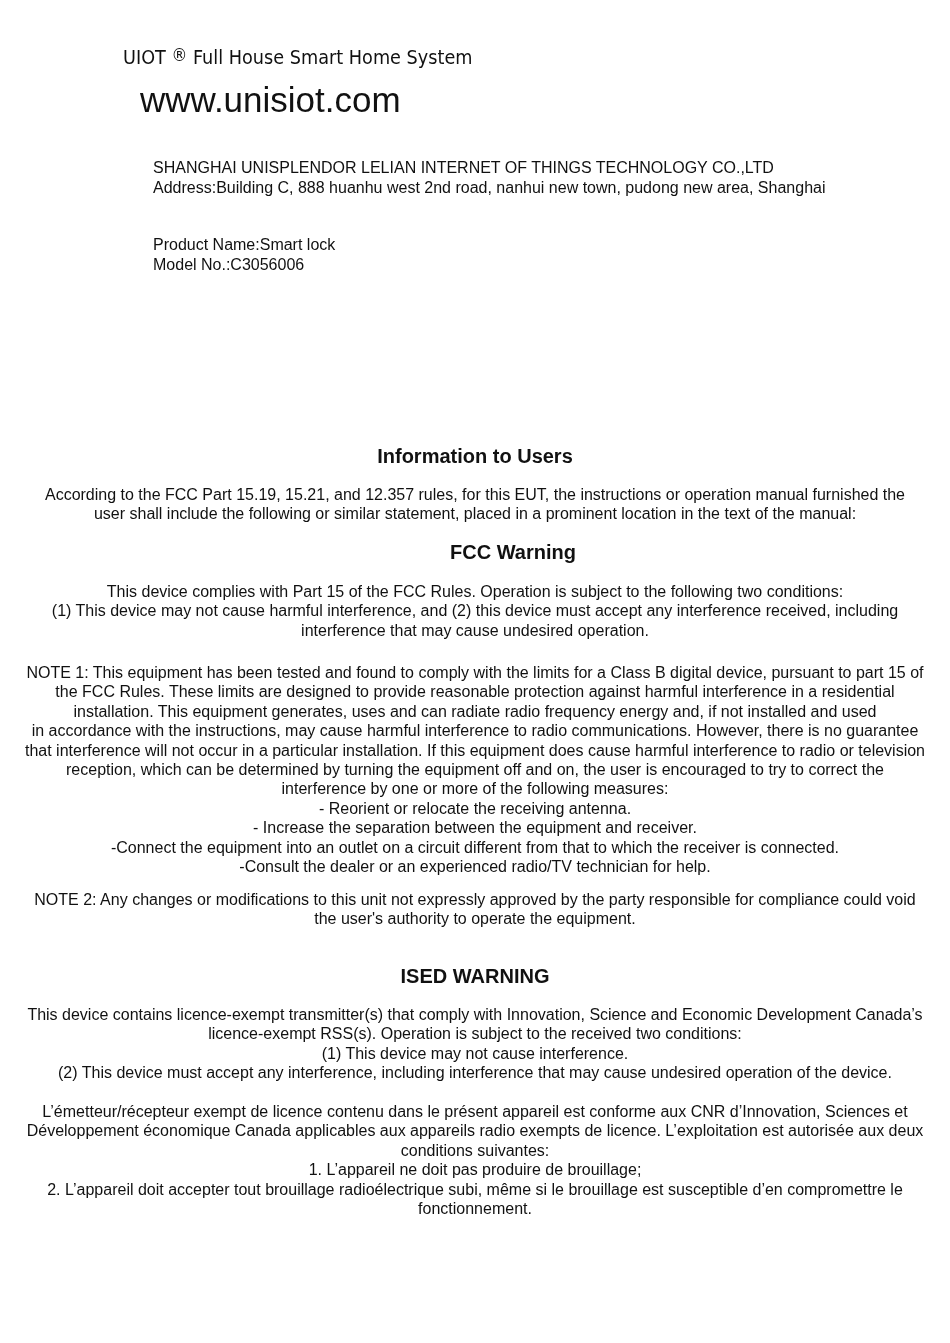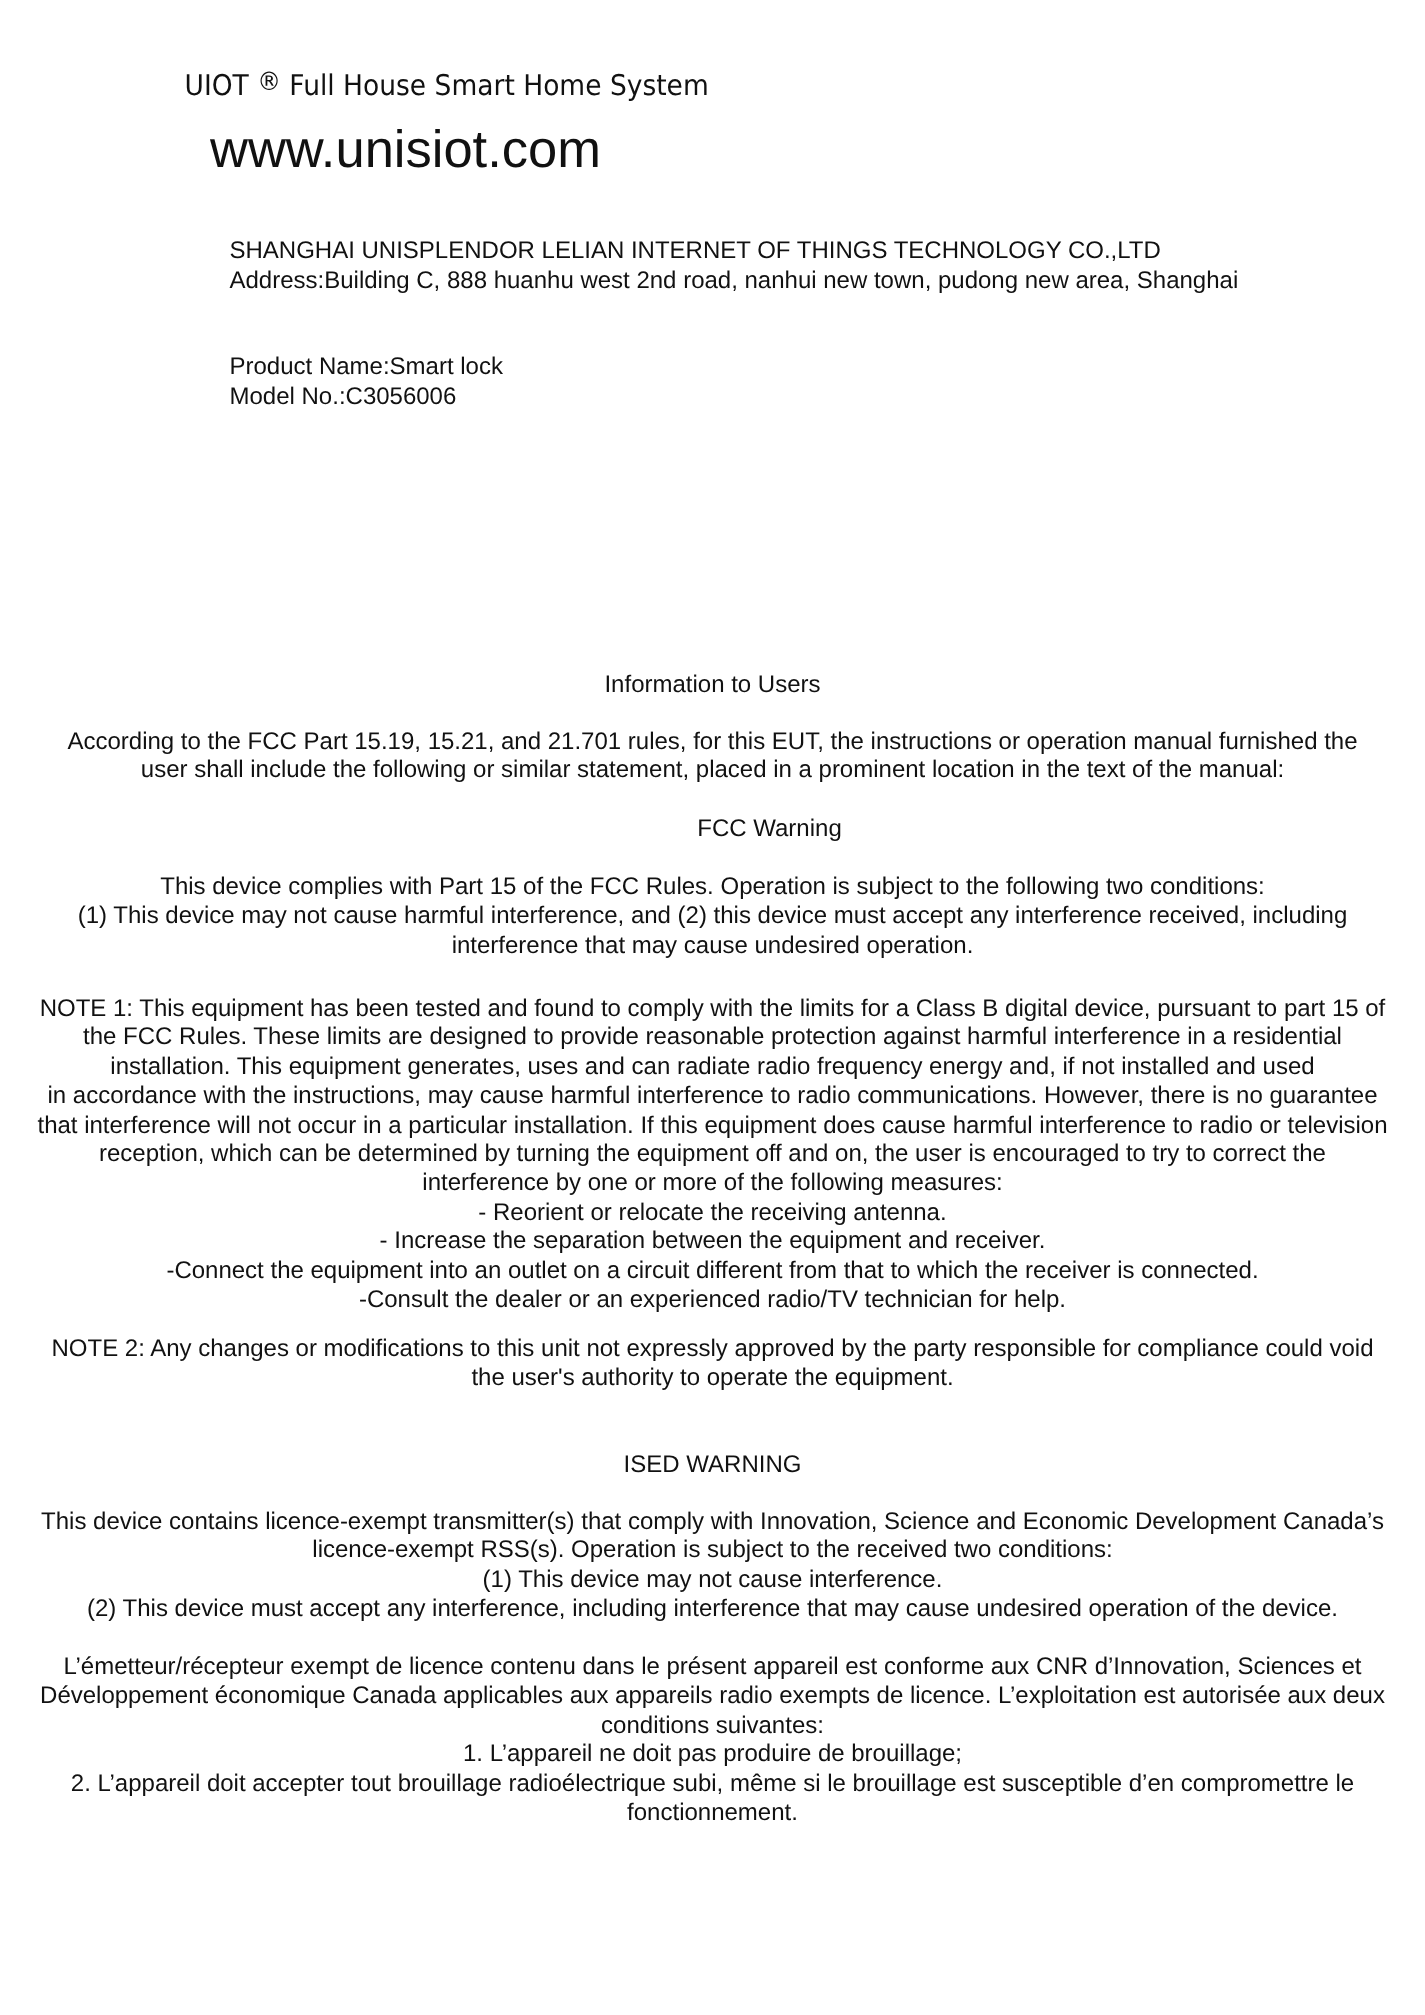--- a/index.html
+++ b/index.html
@@ -12,21 +12,21 @@
     .brand {
       left: 123px; top: 46px; font-size: 19px; letter-spacing: 0px;
       font-family: "DejaVu Sans", "Liberation Sans", sans-serif; font-weight: normal;
       transform: scaleX(0.93); transform-origin: left top;
     }
     .brand sup { font-size: 17px; position: relative; top: -3px; vertical-align: baseline; }
     .url { left: 140px; top: 80px; font-size: 35px; letter-spacing: 0px; }
     .left-block { left: 134px; font-size: 16px; line-height: 20px; margin-left: 19px; }
     .center-wrap { position: absolute; left: 0; width: 950px; text-align: center; font-size: 16px; line-height: 19.4px; }
     .center-wrap p { margin: 0; white-space: nowrap; }
-    .heading { font-size: 16px; }
+    .heading { font-size: 20px; font-weight: bold; }
   </style>
 </head>
 <body>
 
 <div class="abs brand">
   <span>UIOT</span>
   <sup>®</sup>
   <span>Full House Smart Home System</span>
 </div>
 <div class="abs url">www.unisiot.com</div>
@@ -38,21 +38,21 @@
 
 <div class="abs left-block" style="top:235px;">
   <div>Product Name:Smart lock</div>
   <div>Model No.:C3056006</div>
 </div>
 
 <div class="center-wrap" style="top:447px;">
   <p class="heading">Information to Users</p>
 </div>
 <div class="center-wrap" style="top:485px;">
-  <p>According to the FCC Part 15.19, 15.21, and 21.701 rules, for this EUT, the instructions or operation manual furnished the</p>
+  <p>According to the FCC Part 15.19, 15.21, and 12.357 rules, for this EUT, the instructions or operation manual furnished the</p>
   <p>user shall include the following or similar statement, placed in a prominent location in the text of the manual:</p>
 </div>
 
 <div class="center-wrap" style="top:543px;padding-left:38px;">
   <p class="heading">FCC Warning</p>
 </div>
 <div class="center-wrap" style="top:582px;">
   <p>This device complies with Part 15 of the FCC Rules. Operation is subject to the following two conditions:</p>
   <p>(1) This device may not cause harmful interference, and (2) this device must accept any interference received, including</p>
   <p>interference that may cause undesired operation.</p>

